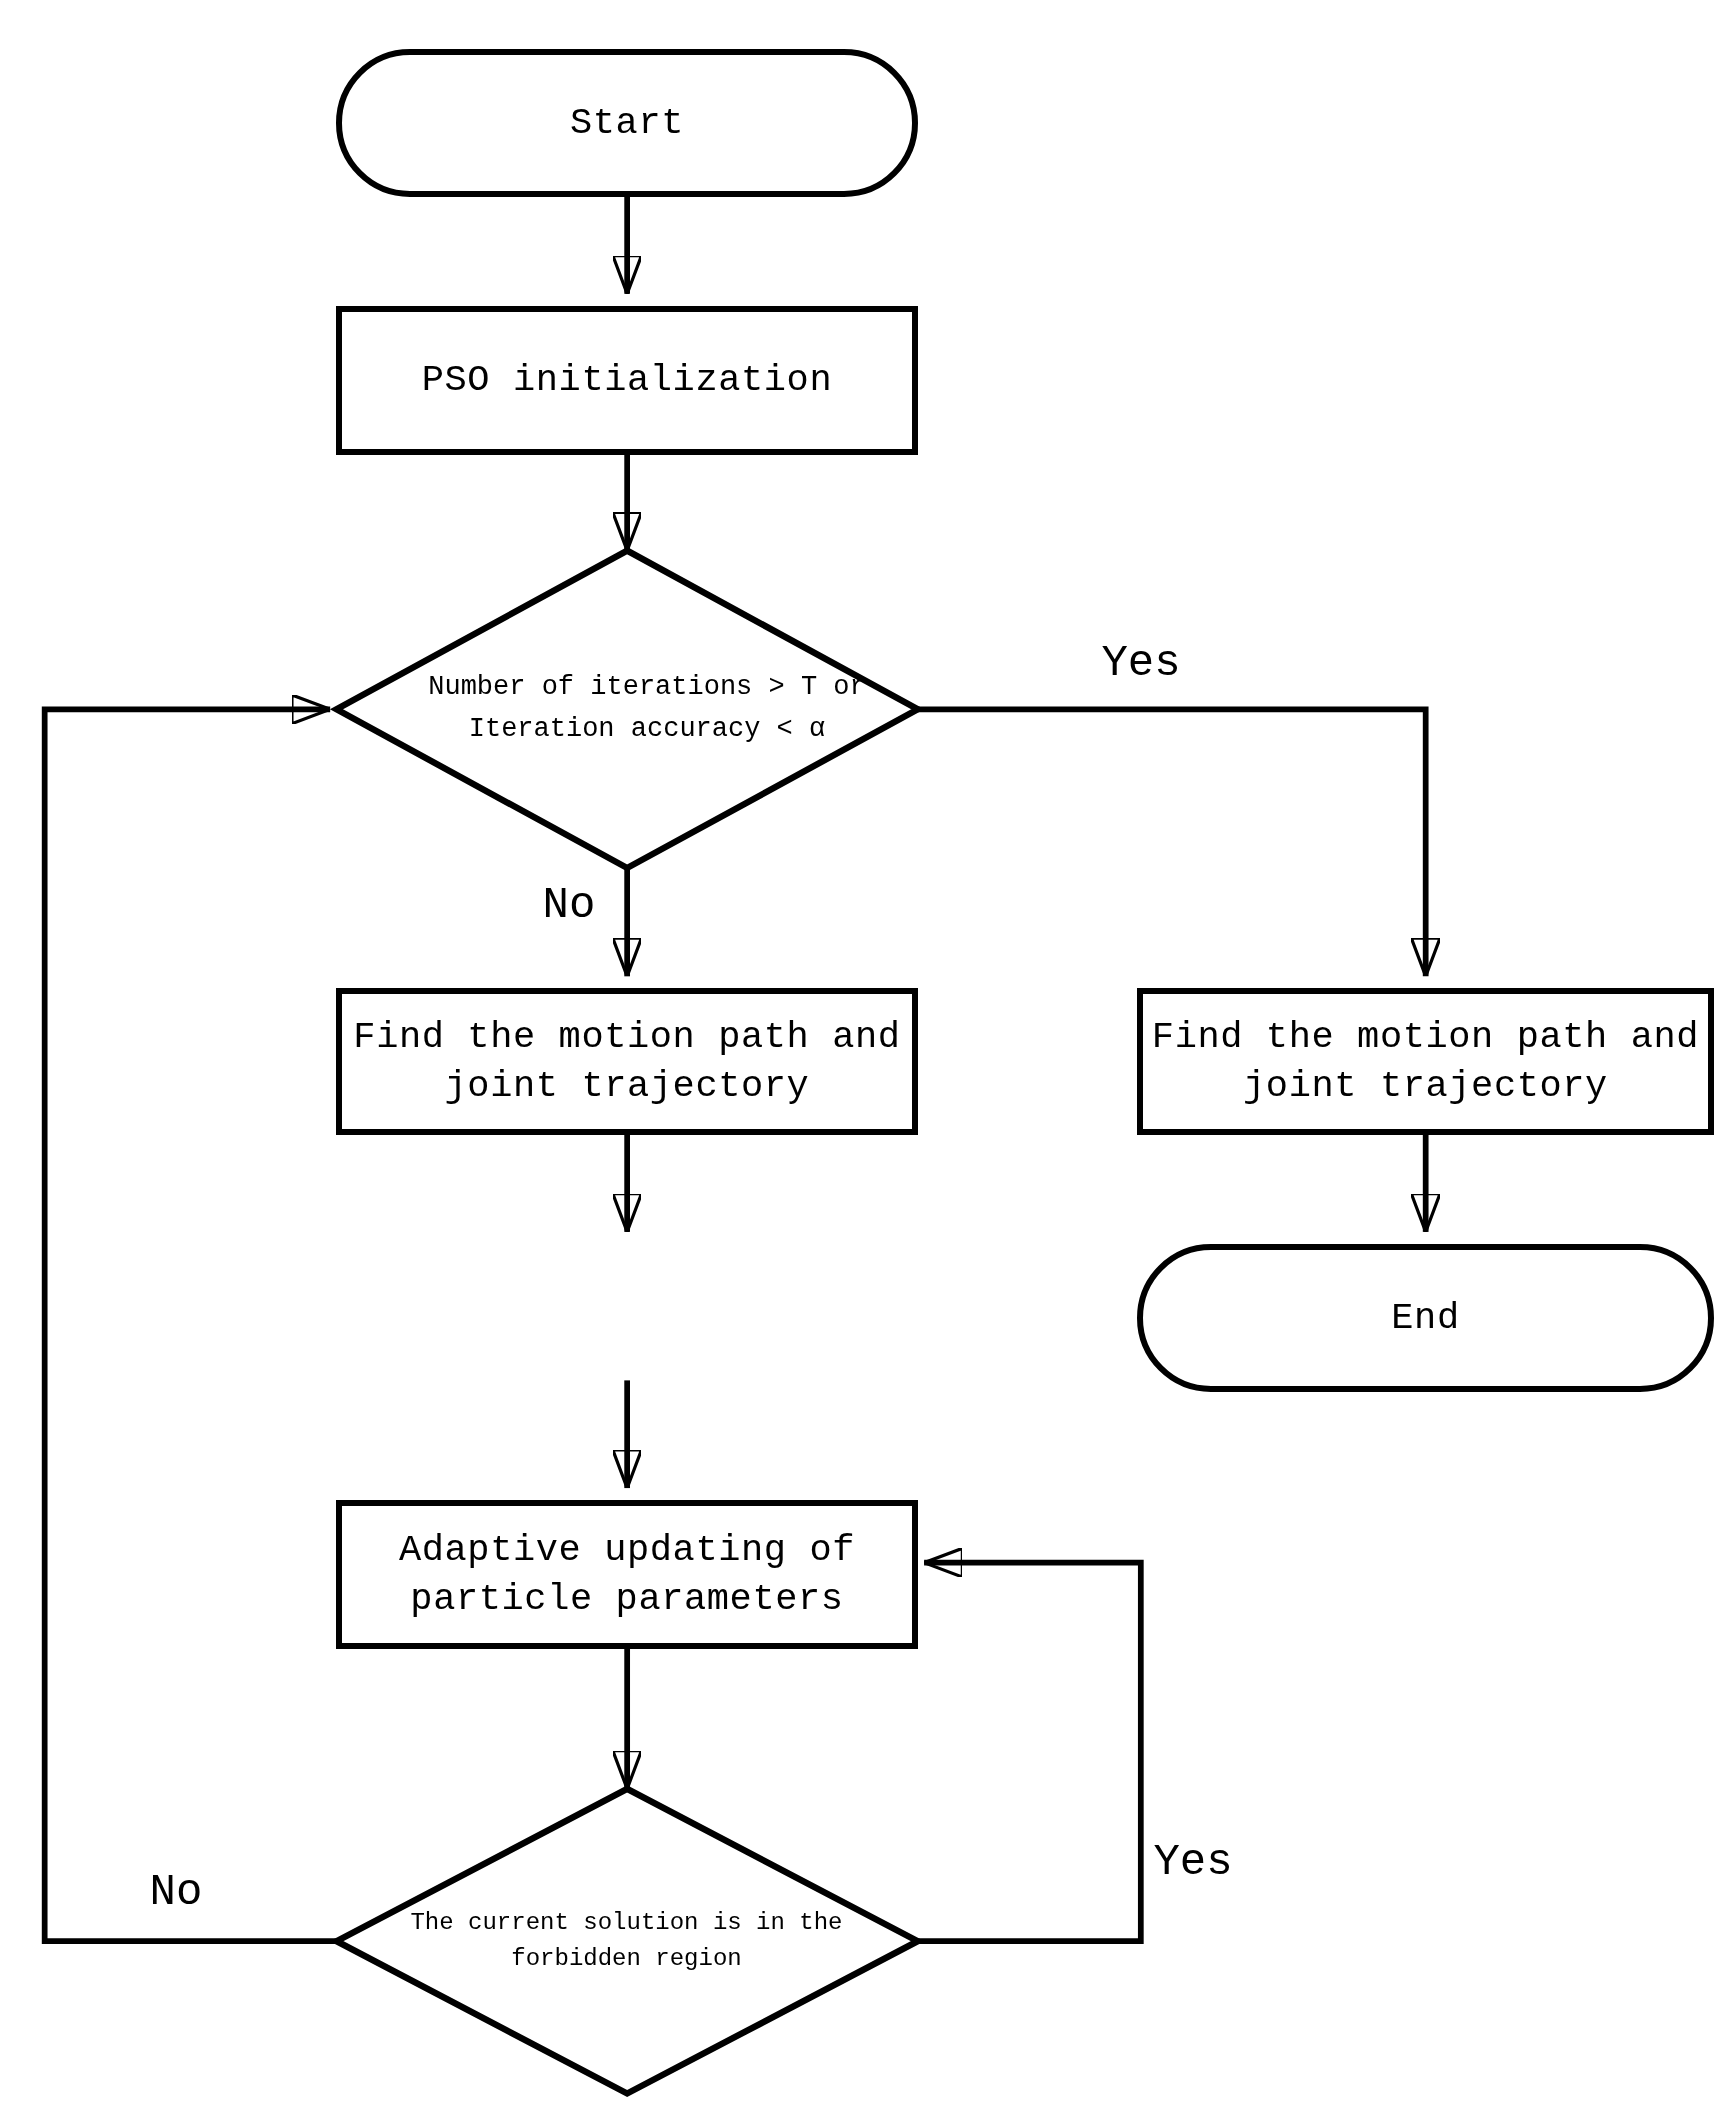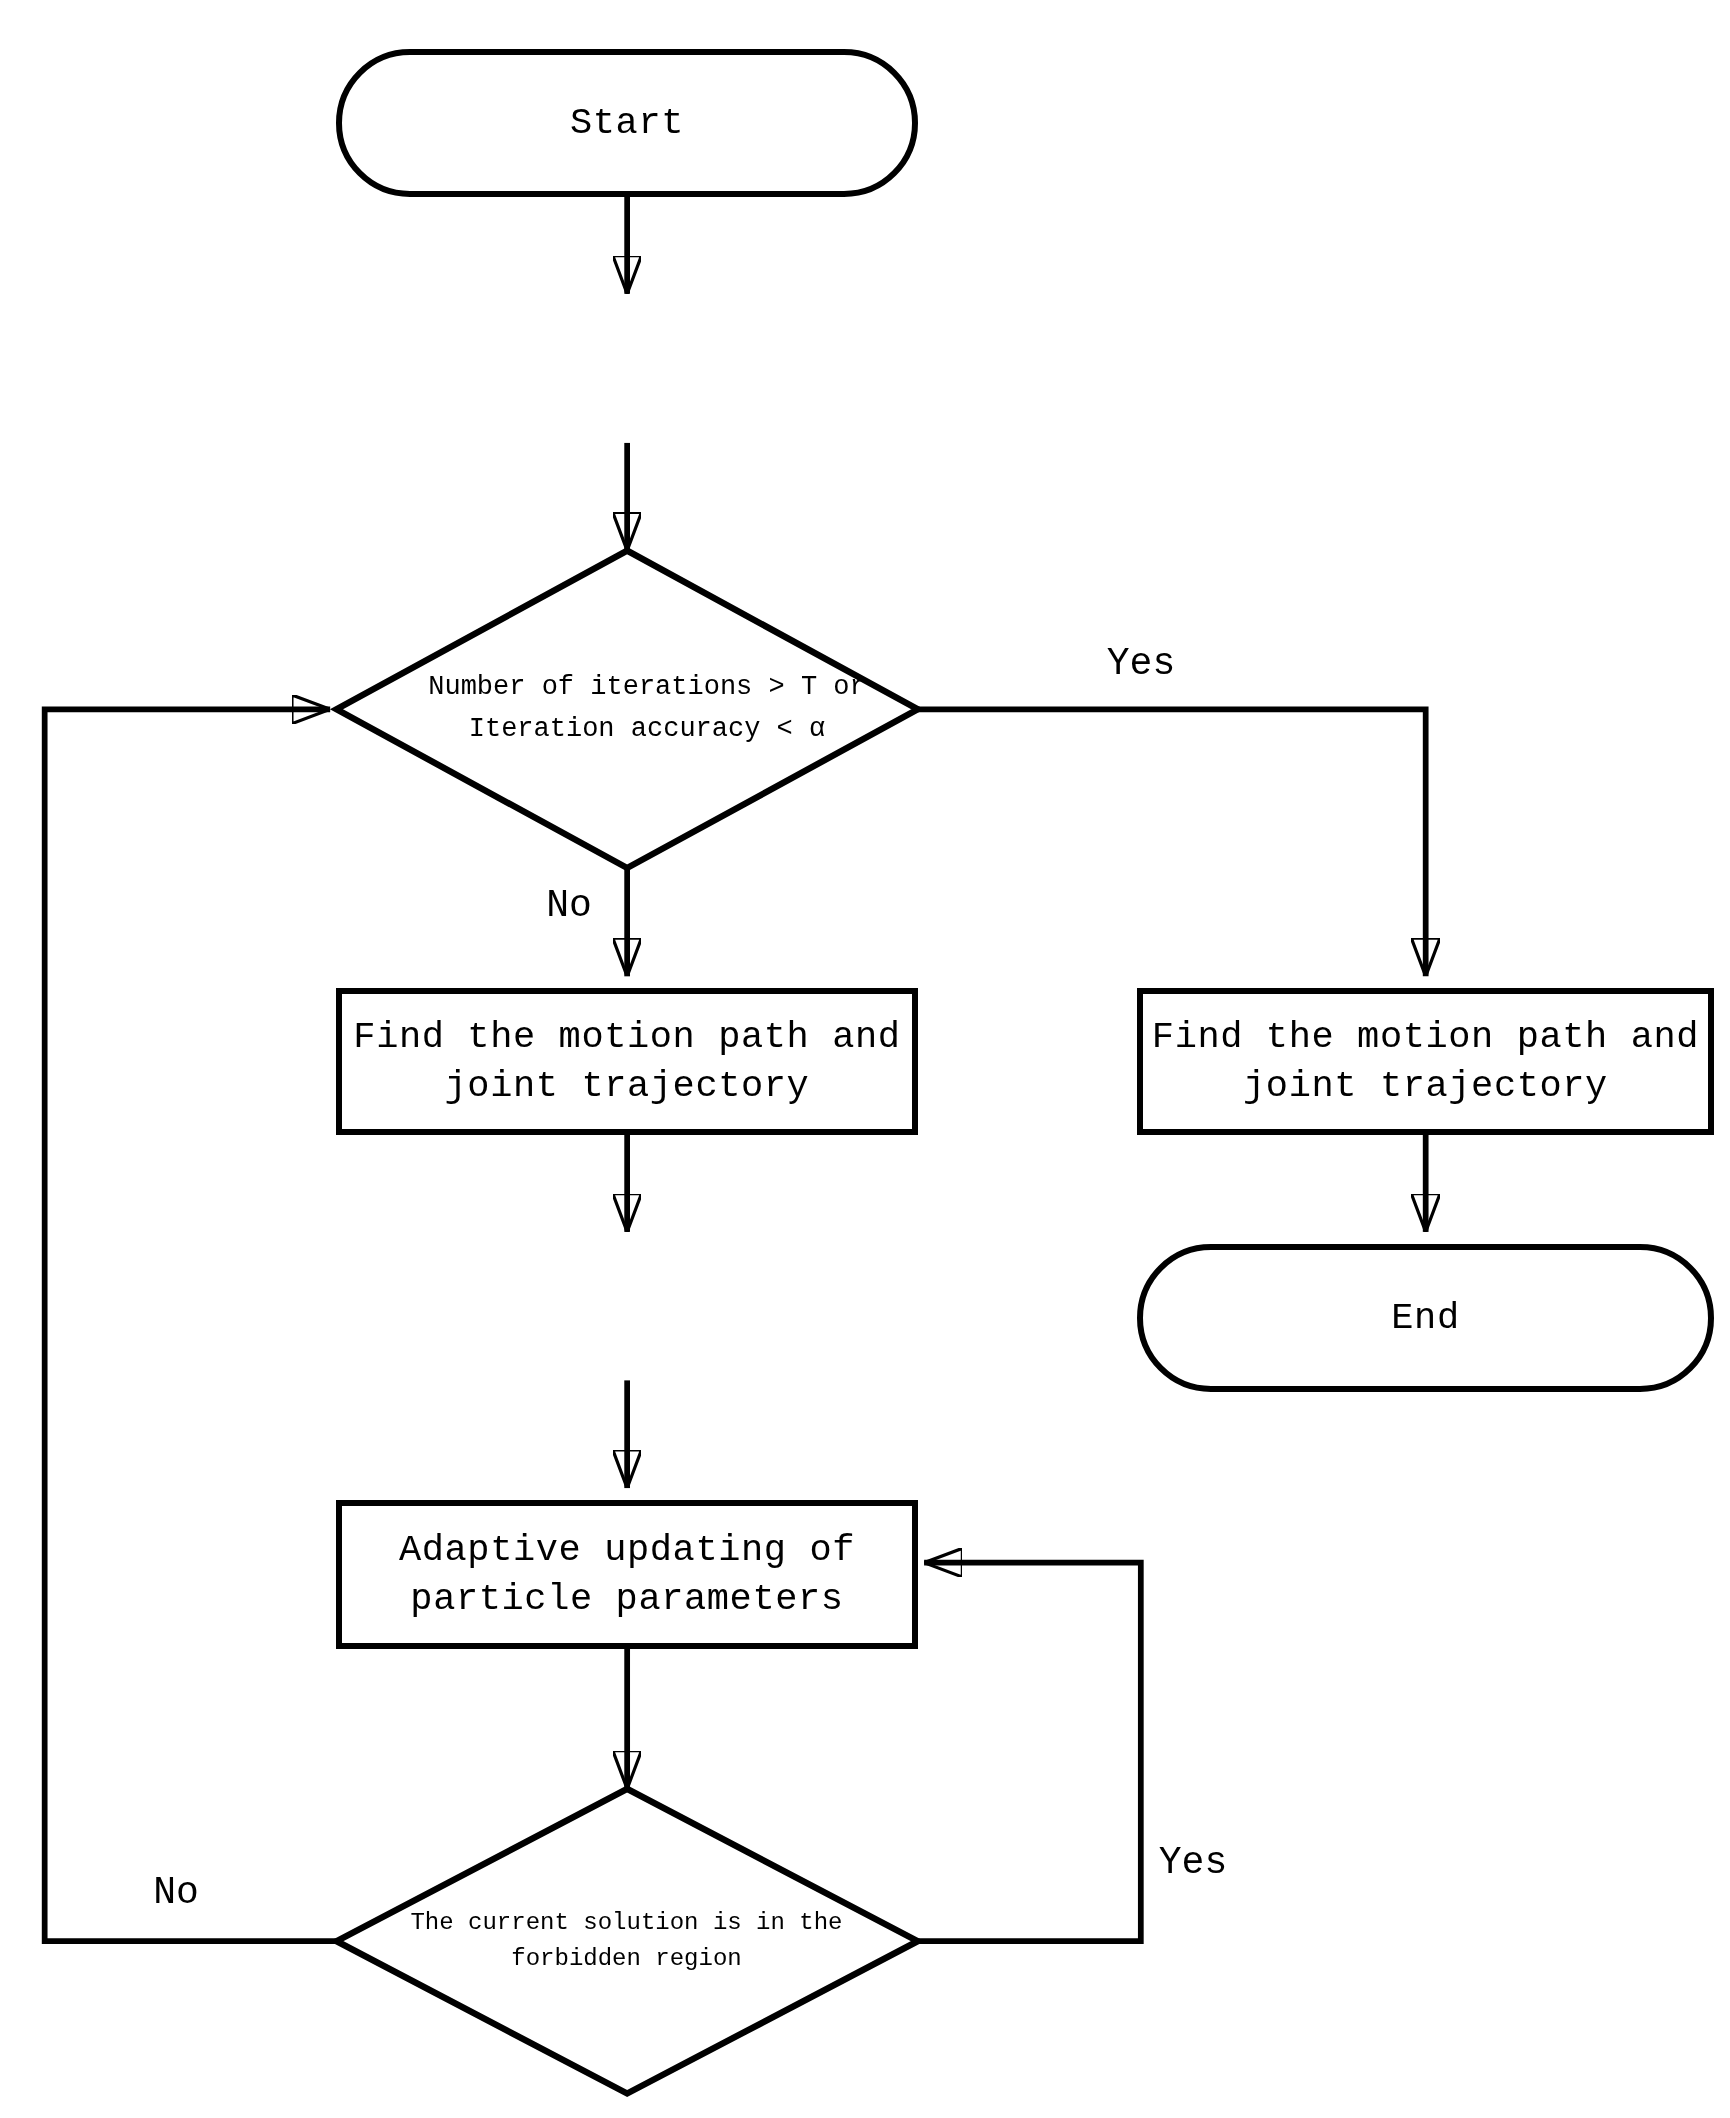--- a/index.html
+++ b/index.html
@@ -46,21 +46,21 @@
     text-align: center;
     white-space: pre-line;
     background: transparent;
     font-size: 27px;
     line-height: 1.55;
   }
   .decision-label.small { font-size: 24px; line-height: 1.5; }
   .edge-label {
     position: absolute;
     transform: translate(-50%, -50%);
-    font-size: 38px;
+    font-size: 44px;
     white-space: nowrap;
     background: #ffffff;
     padding: 0 3.8px;
   }
 </style>
 </head>
 <body>
 
 <div class="stage">
 
@@ -81,20 +81,21 @@
     <path class="edge" d="M984,1763 V1933" marker-end="url(#arrow)"></path>
     <path class="edge" d="M2237,1763 V1933" marker-end="url(#arrow)"></path>
     <path class="edge" d="M984,2166 V2335" marker-end="url(#arrow)"></path>
     <path class="edge" d="M984,2569 V2807" marker-end="url(#arrow)"></path>
     <path class="edge" d="M1440,3046 H1790 V2452 H1450" marker-end="url(#arrow)"></path>
     <path class="edge" d="M528,3046 H70 V1113 H518" marker-end="url(#arrow)"></path>
   </svg>
 
   <div class="node terminator" style="left:336px; top:37px; width:582px; height:148px;">Start</div>
 
+  <div class="node process" style="left:336px; top:294px; width:582px; height:149px;">PSO initialization</div>
 
   <div class="decision-label" style="left:392px; top:645px; width:510px; height:127px;">Number of iterations &gt; T or
 Iteration accuracy &lt;  α</div>
 
   <div class="node process" style="left:336px; top:976px; width:582px; height:147px;">Find the motion path and
 joint trajectory</div>
 
   <div class="node process" style="left:1137px; top:976px; width:577px; height:147px;">Find the motion path and
 joint trajectory</div>
 

